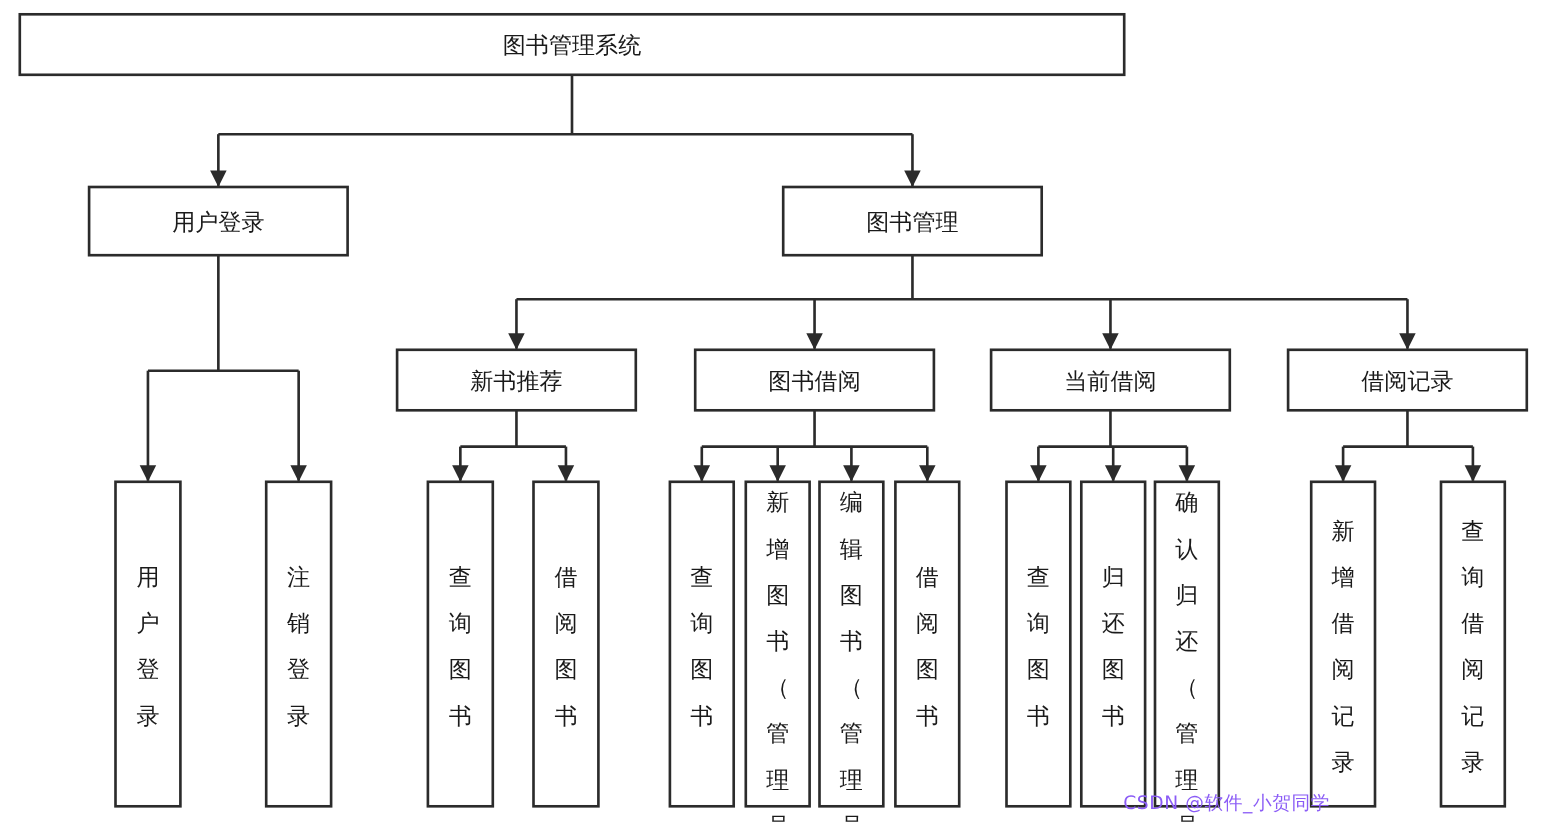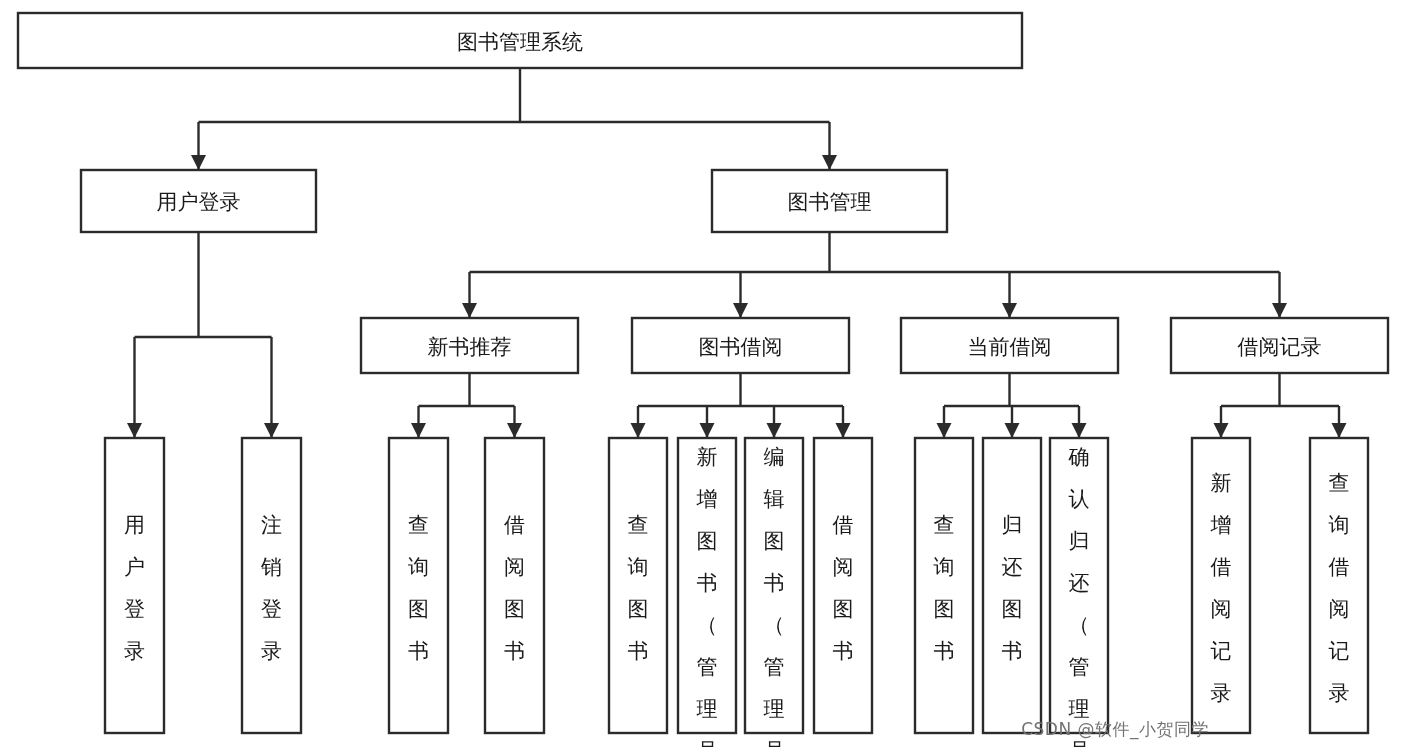--- a/index.html
+++ b/index.html
@@ -54,21 +54,21 @@
     font-size: 21px;
     fill: #1a1a1a;
     text-anchor: middle;
   }
   .watermark {
     position: absolute;
     right: 14px;
     bottom: 6px;
     font-family: "DejaVu Sans", "Liberation Sans", sans-serif;
     font-size: 17px;
-    color: #737373;
+    color: #8b5cf6;
     white-space: nowrap;
     letter-spacing: 0.5px;
   }
 </style>
 </head>
 <body>
 
 <div id="diagram-root">
 
   <svg id="tree-svg" viewBox="0 0 1405 747">

